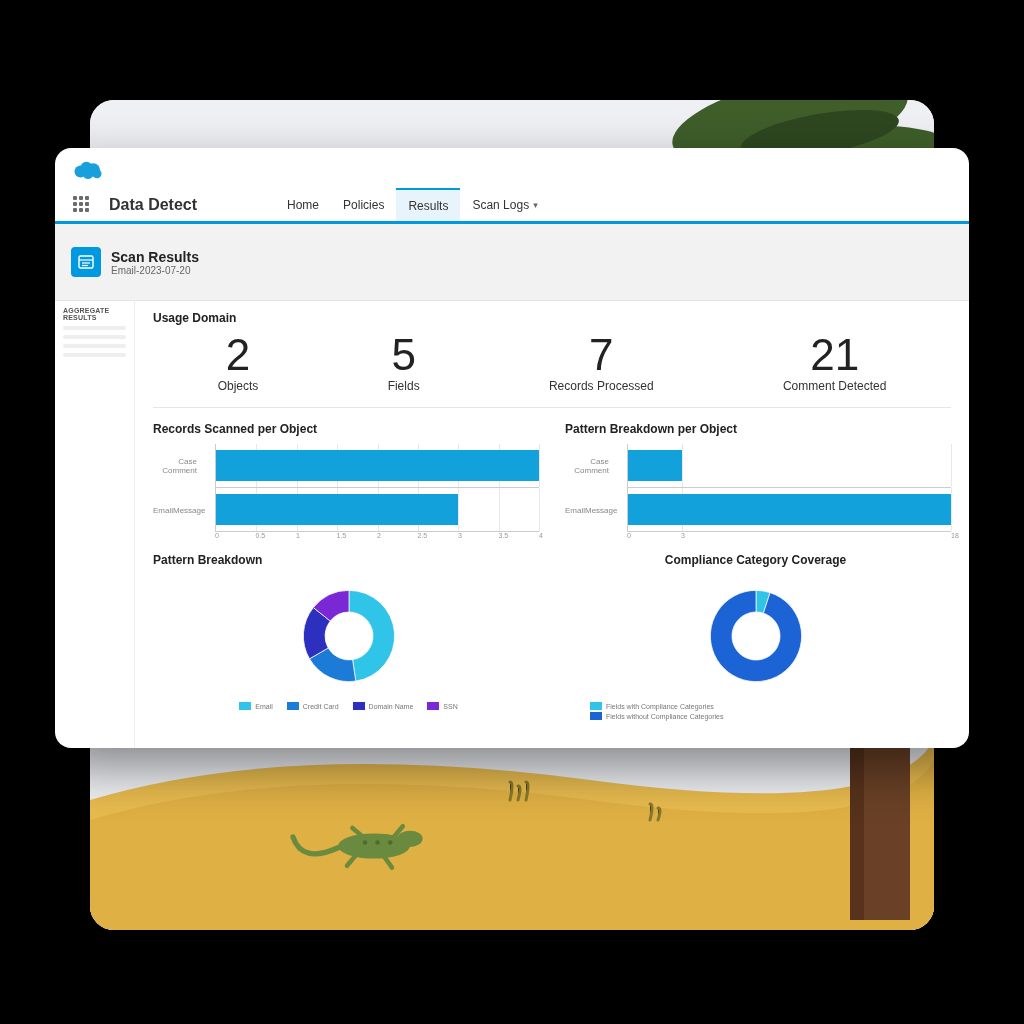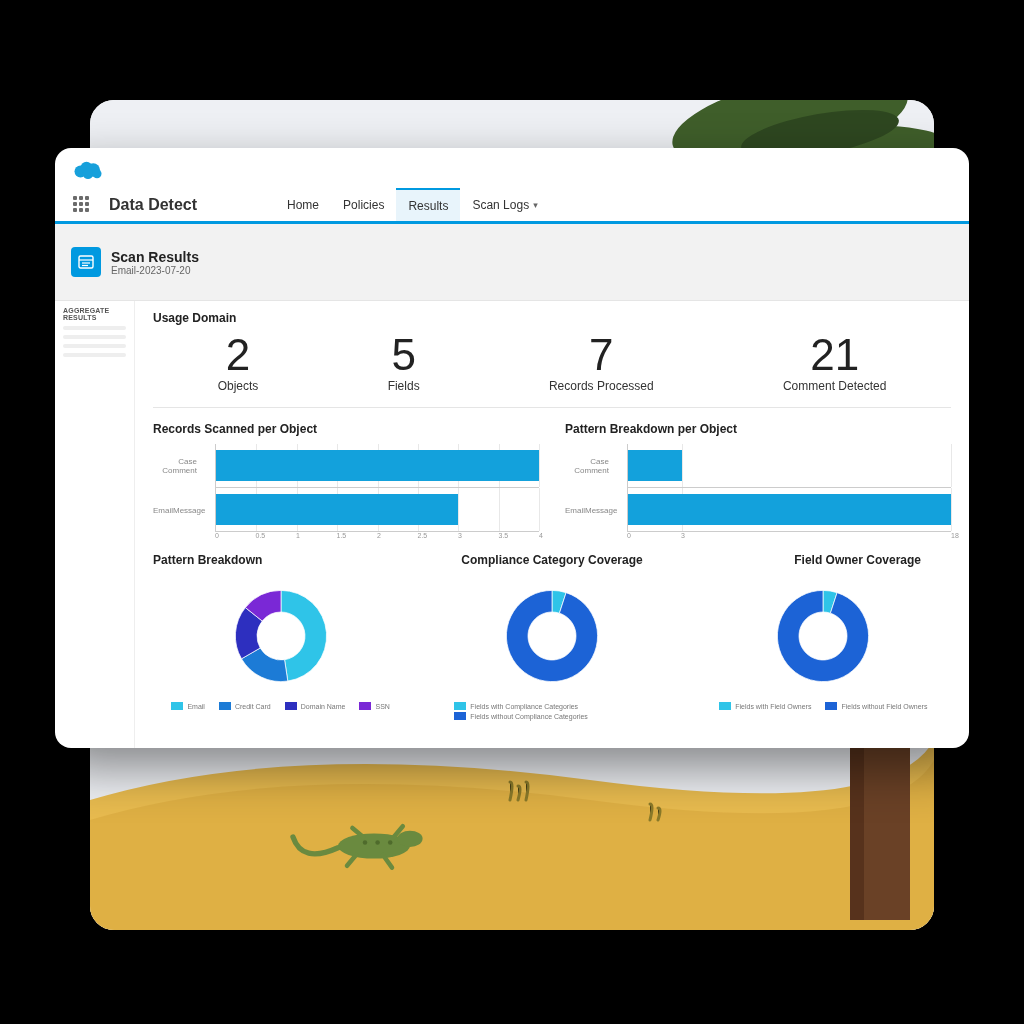--- a/index.html
+++ b/index.html
@@ -378,34 +378,17 @@
               <div class="legend-item">
                 <span class="legend-sw" style="background: rgb(47, 196, 232);"></span>
                 <span>Fields with Compliance Categories</span>
               </div>
               <div class="legend-item">
                 <span class="legend-sw" style="background: rgb(28, 99, 214);"></span>
                 <span>Fields without Compliance Categories</span>
               </div>
             </div>
         </div>
-        <div class="donut-panel right">
-          <div class="section-title">Field Owner Coverage</div>
-          <svg class="donut-svg" id="donut-owner" viewBox="0 0 100 100">
-              <path d="M 50 12 A 38 38 0 0 1 61.742645786248005 13.859852380784169 L 56.180339887498945 30.97886967409693 A 20 20 0 0 0 50 30 Z" fill="#2fc4e8" stroke="#fff" stroke-width="0.6"></path>
-              <path d="M 61.742645786248005 13.859852380784169 A 38 38 0 1 1 49.99999999999999 12 L 49.99999999999999 30 A 20 20 0 1 0 56.180339887498945 30.97886967409693 Z" fill="#1c63d6" stroke="#fff" stroke-width="0.6"></path>
-            </svg>
-          <div class="legend" id="legend-owner">
-              <div class="legend-item">
-                <span class="legend-sw" style="background: rgb(47, 196, 232);"></span>
-                <span>Fields with Field Owners</span>
-              </div>
-              <div class="legend-item">
-                <span class="legend-sw" style="background: rgb(28, 99, 214);"></span>
-                <span>Fields without Field Owners</span>
-              </div>
-            </div>
-        </div>
       </div>
 
     </div>
   </div>
 </div>
 
 </body></html>

